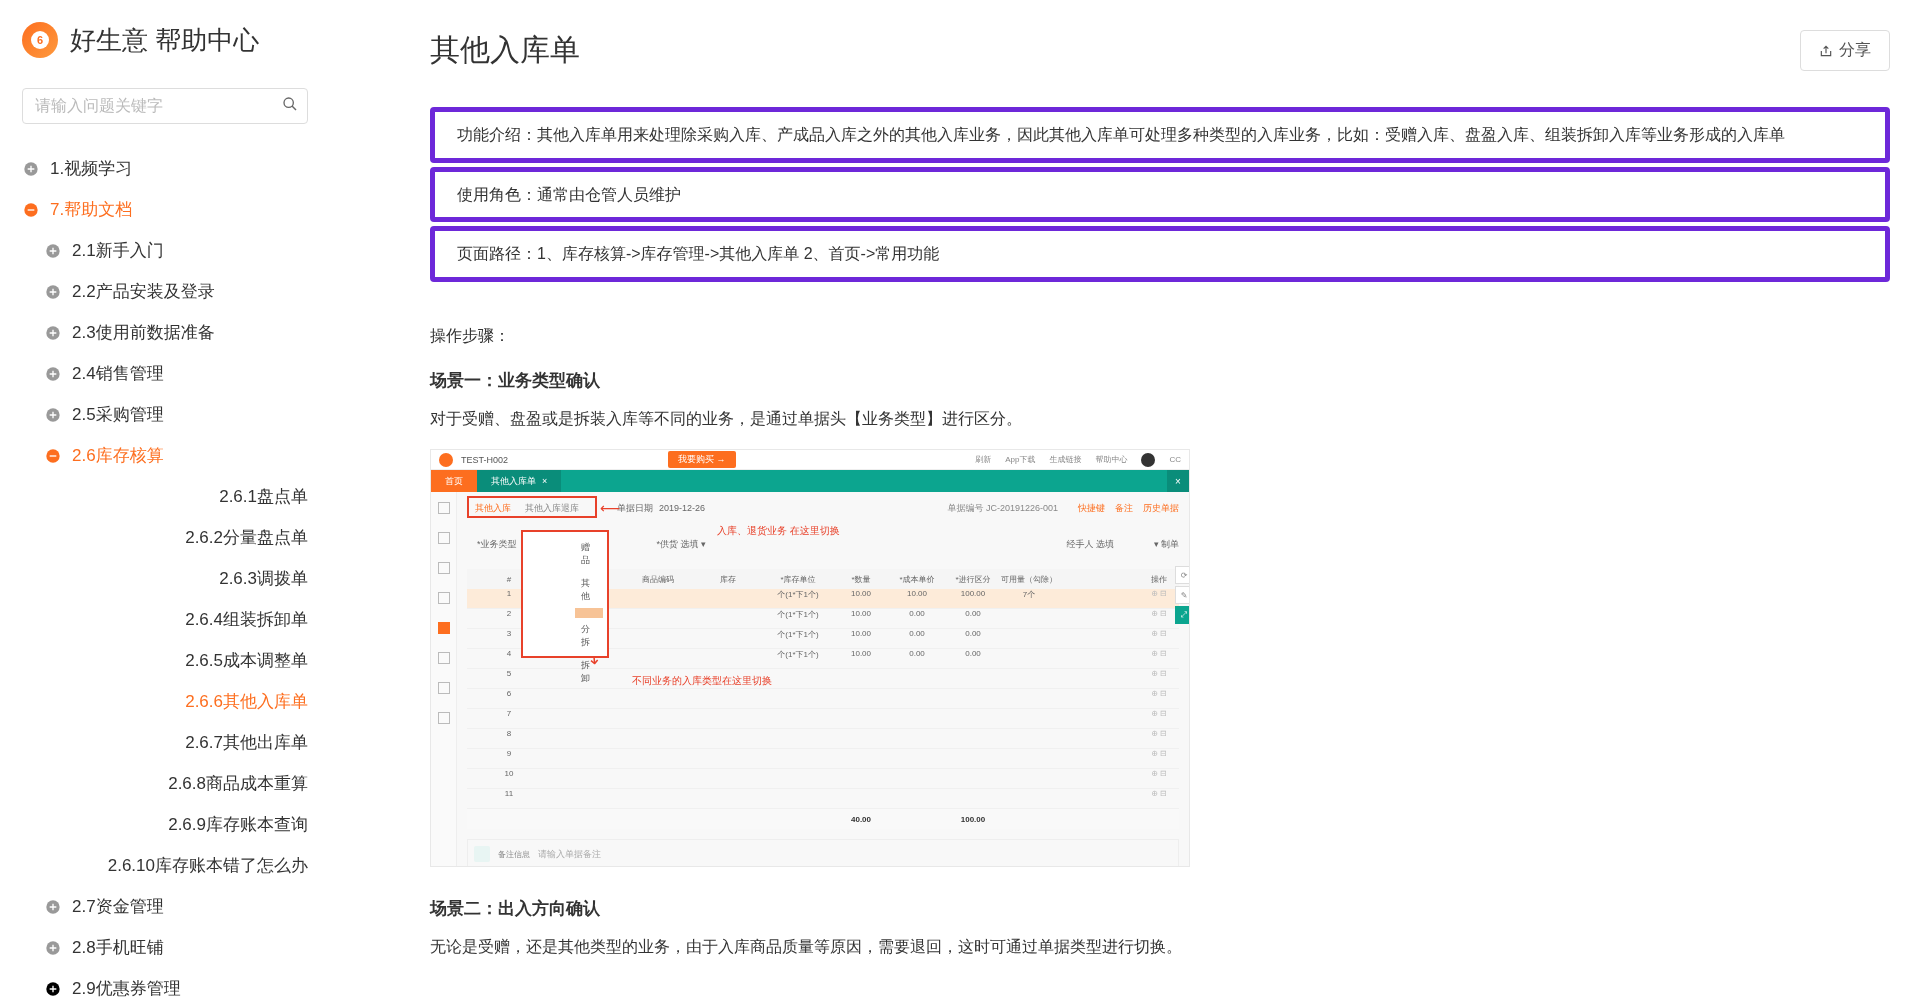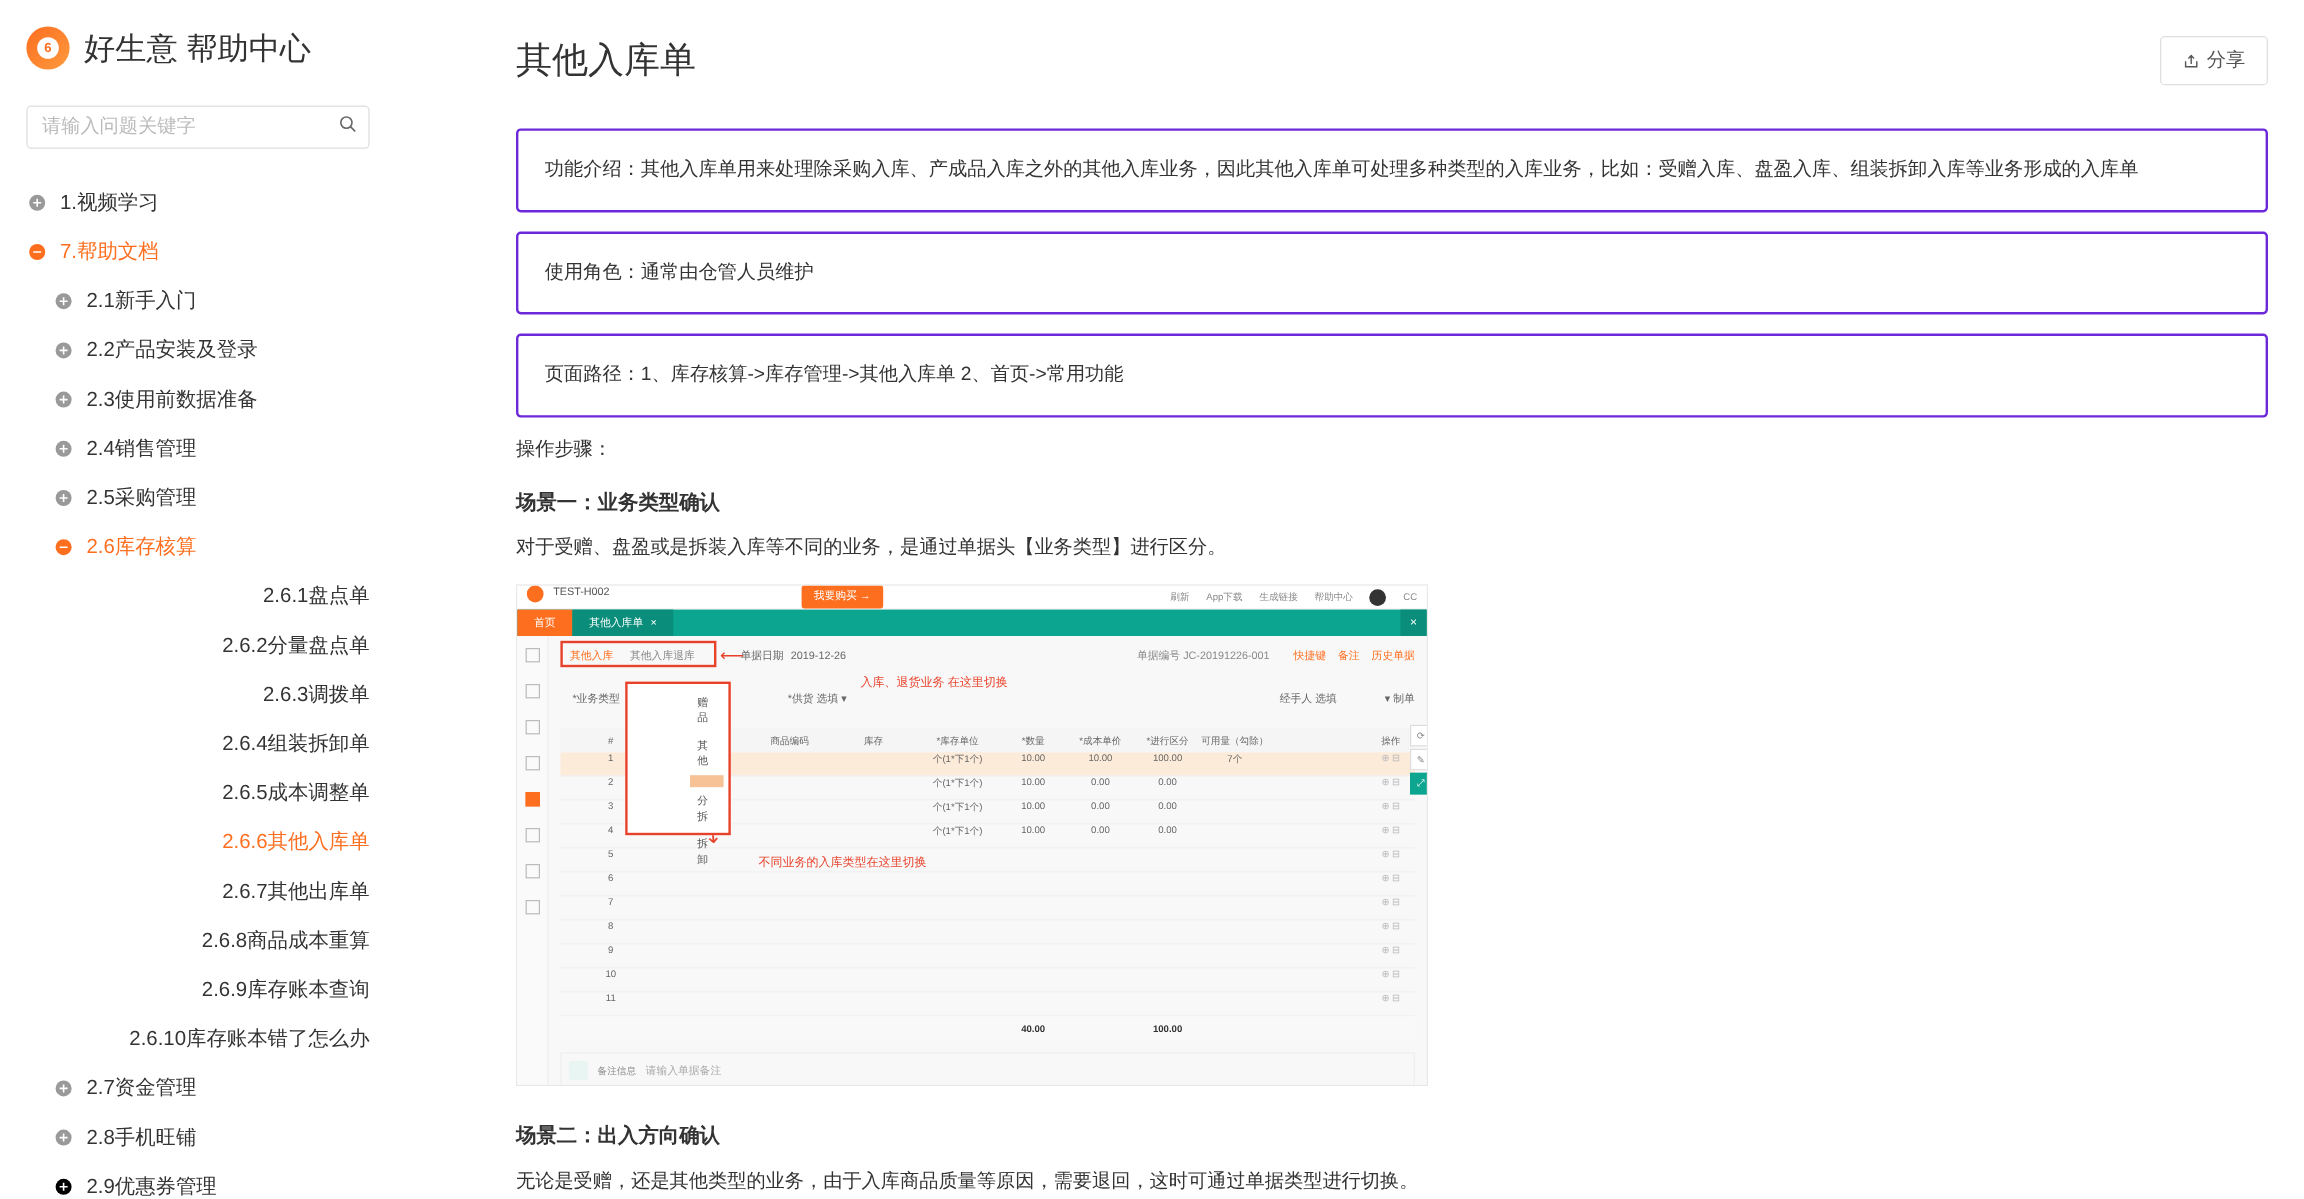--- a/index.html
+++ b/index.html
@@ -28,30 +28,30 @@
     .nav-icon svg { width: 16px; height: 16px; }
     .plus-icon { fill: #999; }
     .minus-icon { fill: #fd6e1f; }
     
     .main { flex: 1; padding: 30px 30px 30px 100px; }
     
     .page-header { display: flex; justify-content: space-between; align-items: center; margin-bottom: 36px; }
     .page-title { font-size: 30px; color: #333; font-weight: 500; }
     .share-btn { padding: 9px 18px; border: 1px solid #ddd; border-radius: 4px; background: #fff; font-size: 16px; color: #555; cursor: pointer; display: flex; align-items: center; gap: 6px; }
     
-    .content-box { border: 2px solid #6d28d9; border-radius: 4px; padding: 20px 22px; margin-bottom: 16px; font-size: 16px; color: #333; line-height: 1.6; }
+    .content-box { border: 5px solid #6d28d9; border-radius: 4px; padding: 10px 22px; margin-bottom: 4px; font-size: 16px; color: #333; line-height: 1.6; }
     .label-strong { color: #333; }
     
-    .content-section { margin-top: 8px; }
+    .content-section { margin-top: 44px; }
     .section-label { font-size: 16px; color: #333; margin-bottom: 22px; }
     .scene-title { font-size: 17px; font-weight: 600; color: #333; margin-bottom: 14px; }
     .scene-desc { font-size: 16px; color: #333; margin-bottom: 18px; line-height: 1.6; }
     
     .screenshot-area { width: 760px; height: 418px; background: #f8f8f8; border: 1px solid #e8e8e8; position: relative; overflow: hidden; margin-bottom: 30px; font-size: 10px; }
-    .ss-top { height: 20px; background: #fff; display: flex; padding: 0 8px; border-bottom: 1px solid #eee; }
+    .ss-top { height: 20px; background: #fff; display: flex; align-items: center; padding: 0 8px; border-bottom: 1px solid #eee; }
     .ss-logo { width: 14px; height: 14px; background: #fd6e1f; border-radius: 50%; margin-right: 8px; }
     .ss-test { font-size: 9px; color: #555; }
     .ss-orange-btn { background: #fd6e1f; color: #fff; padding: 2px 10px; font-size: 9px; margin-left: 160px; border-radius: 2px; }
     .ss-top-right { margin-left: auto; display: flex; gap: 14px; font-size: 8px; color: #888; align-items: center; }
     .ss-avatar { width: 14px; height: 14px; background: #333; border-radius: 50%; }
     
     .ss-tabbar { height: 22px; background: #0ca58f; display: flex; align-items: center; }
     .ss-tab { padding: 0 14px; height: 100%; display: flex; align-items: center; color: #fff; font-size: 9px; }
     .ss-tab.home { background: #fd6e1f; }
     .ss-tab.active { background: #0a8d7a; }

